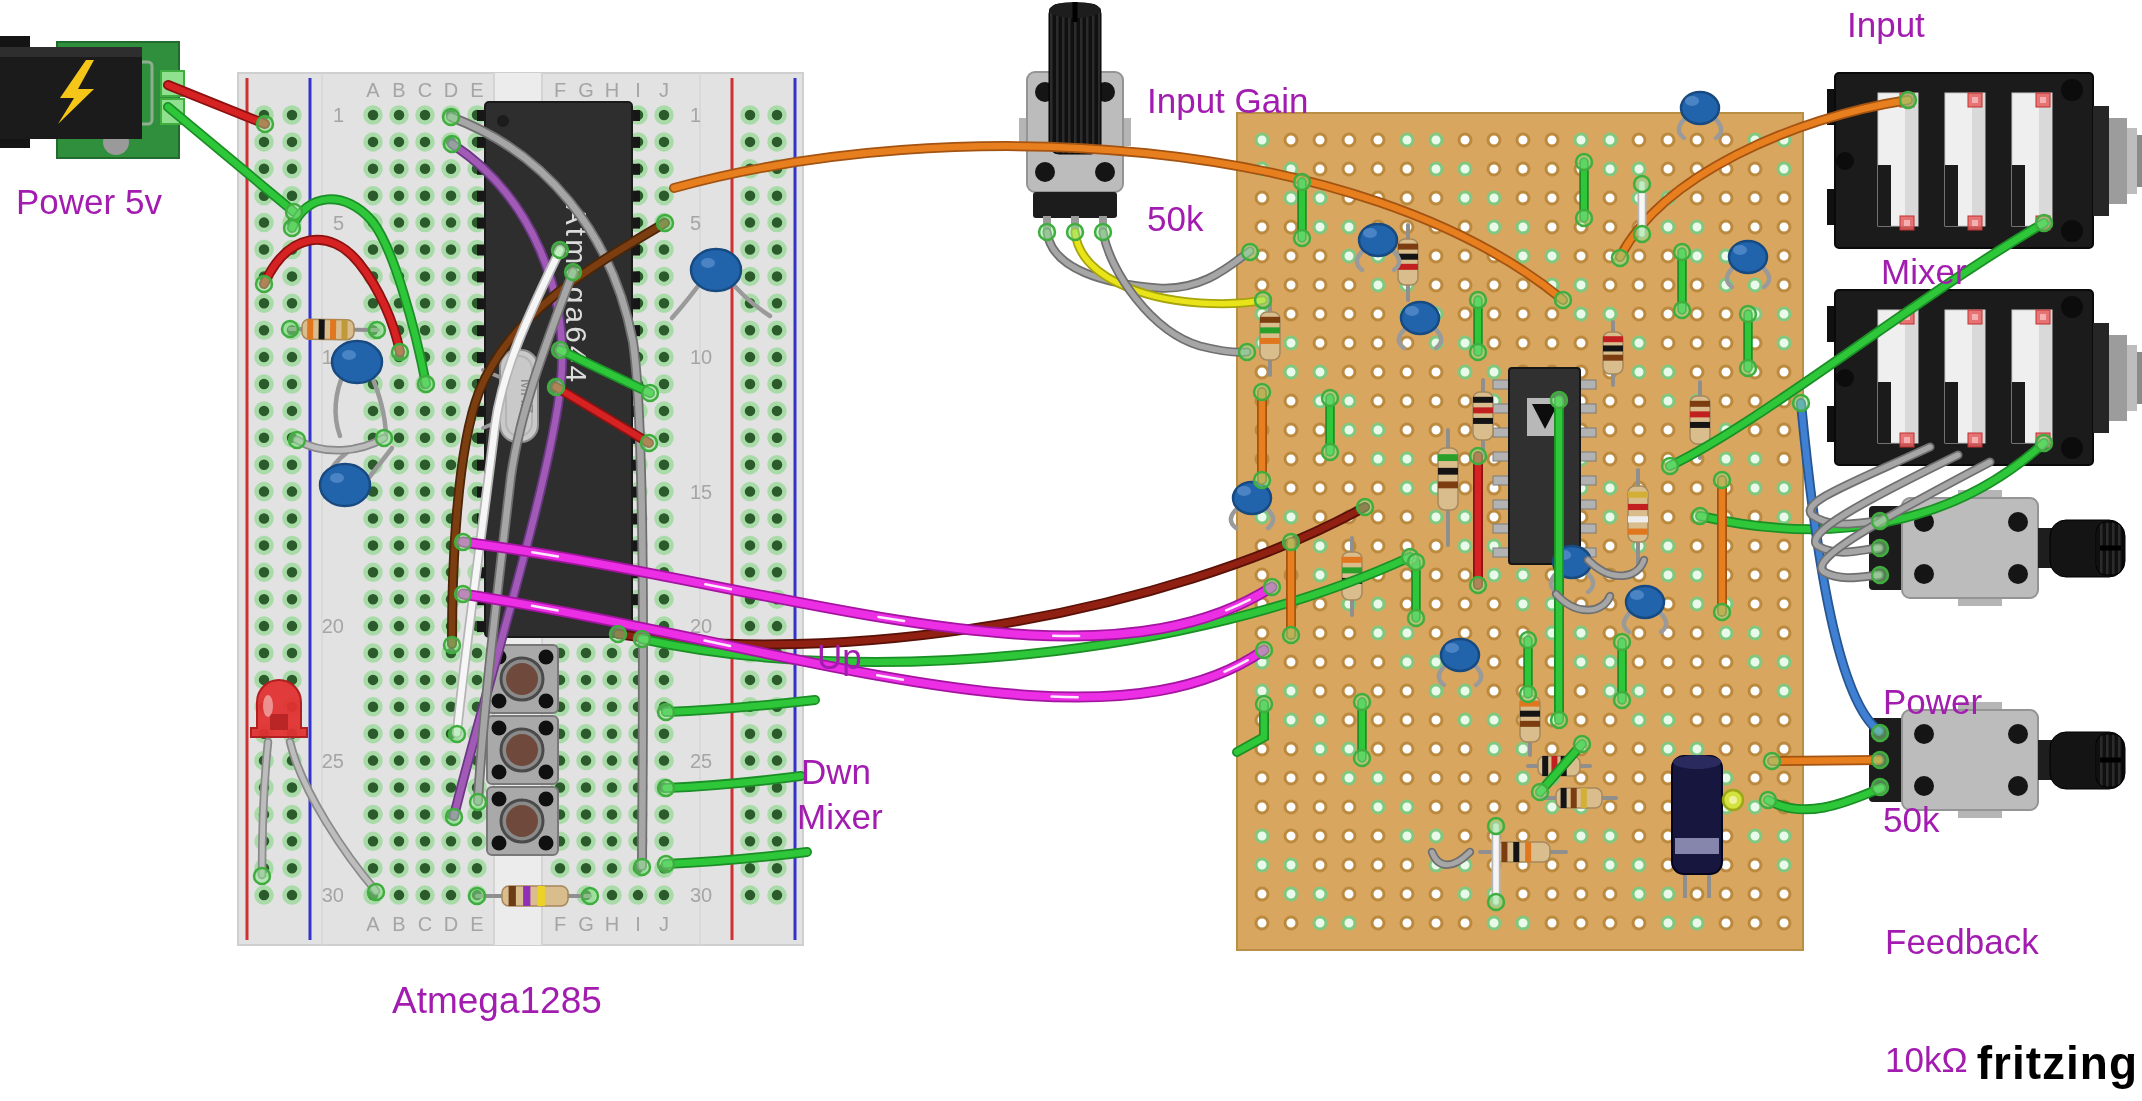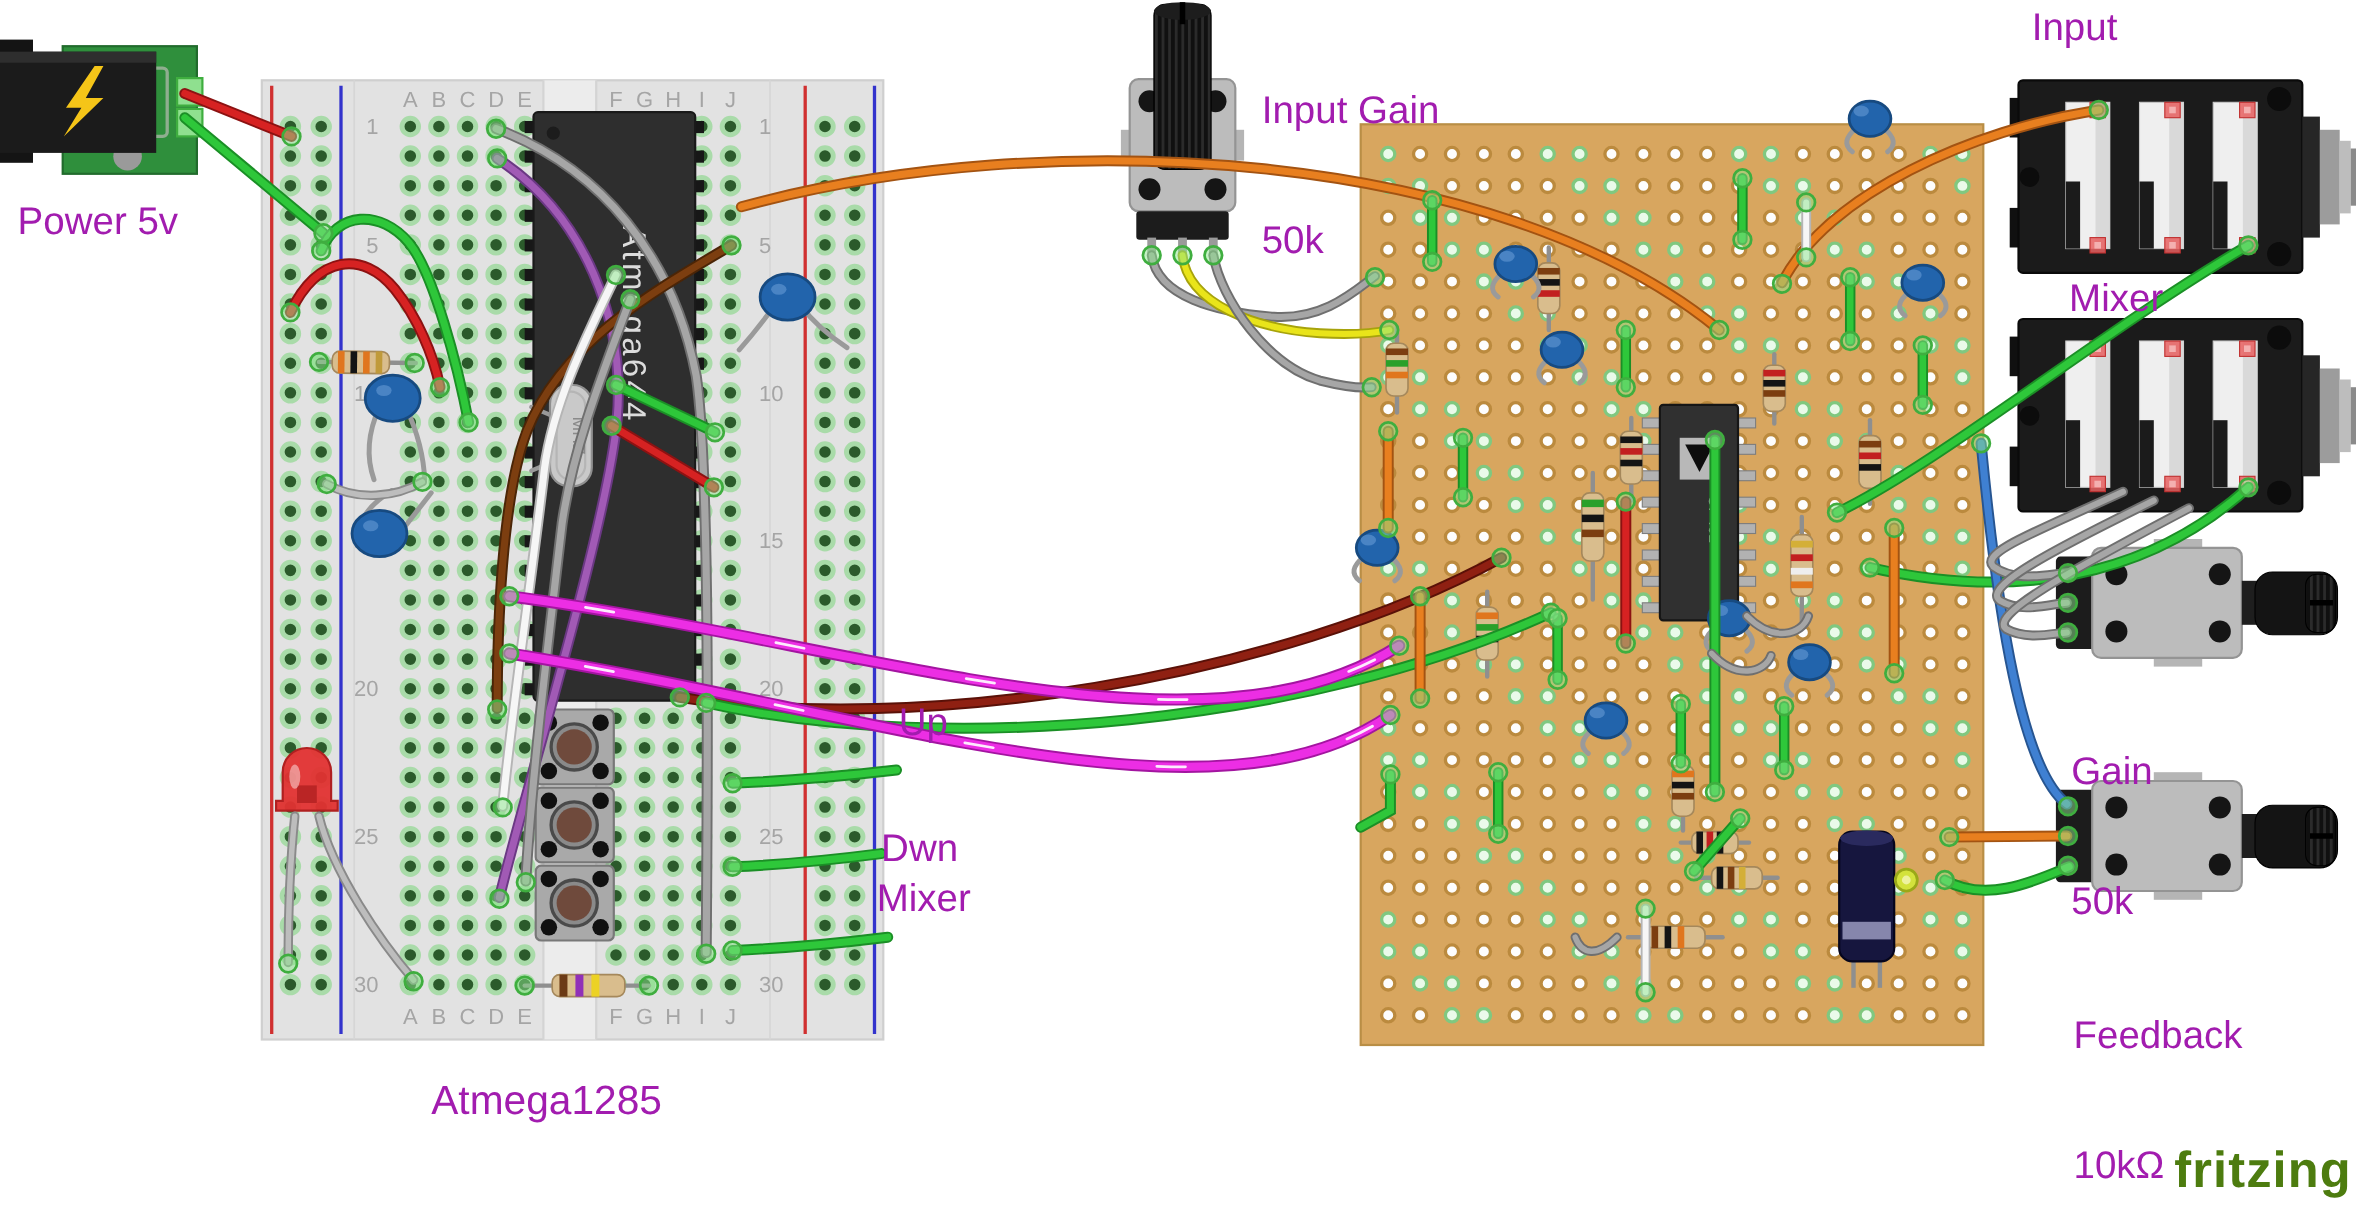--- a/index.html
+++ b/index.html
@@ -1,21 +1,21 @@
 <!DOCTYPE html>
 <html><head>
 <meta charset="utf-8">
 <style>
   html,body{margin:0;padding:0;background:#fff}
   #stage{position:relative;width:2142px;height:1101px;background:#ffffff;
          font-family:"Liberation Sans",sans-serif;overflow:hidden}
   #scene{position:absolute;left:0;top:0}
   .lbl{position:absolute;font-size:35px;color:#a21caf;line-height:1.12;white-space:pre}
   #watermark{position:absolute;right:4px;top:1036px;font-size:46px;font-weight:bold;
-             color:#4d7c0f;letter-spacing:1px}
+             color:#000000;letter-spacing:1px}
 </style>
 </head>
 <body>
 
 <div id="stage">
 
 <svg id="scene" width="2142" height="1101" viewBox="0 0 2142 1101">
   <defs>
     <pattern id="knurlV" width="6" height="8" patternUnits="userSpaceOnUse">
       <rect width="6" height="8" fill="#101010"></rect>
@@ -1694,21 +1694,21 @@
 <div class="lbl" style="left:817px;top:637px">Up</div>
 <div class="lbl" style="left:801px;top:752px">Dwn</div>
 <div class="lbl" style="left:797px;top:797px">Mixer</div>
 <div class="lbl" style="left:1147px;top:3px">
   <div>Input Gain</div>
   <div>50k</div>
 </div>
 <div class="lbl" style="left:1847px;top:5px">Input</div>
 <div class="lbl" style="left:1881px;top:252px">Mixer</div>
 <div class="lbl" style="left:1883px;top:604px">
-  <div>Gain</div>
+  <div>Power</div>
   <div>50k</div>
 </div>
 <div class="lbl" style="left:1885px;top:844px">
   <div>Feedback</div>
   <div>10kΩ</div>
 </div>
 <div id="watermark">fritzing</div>
 
 </div>
 

